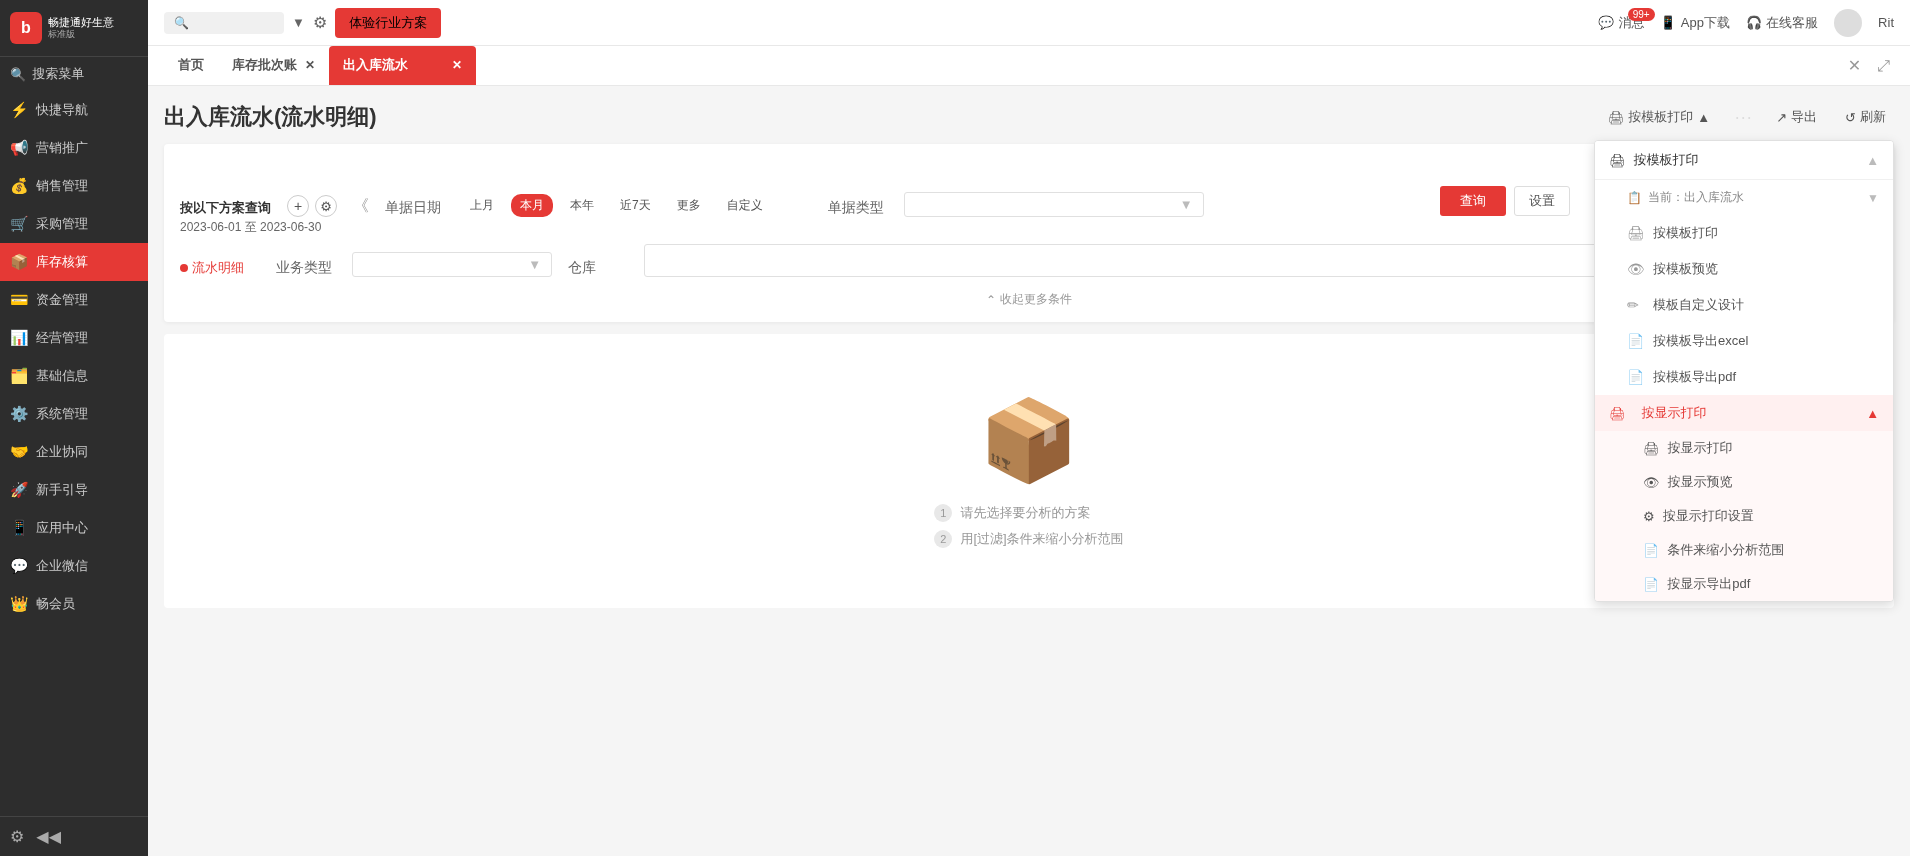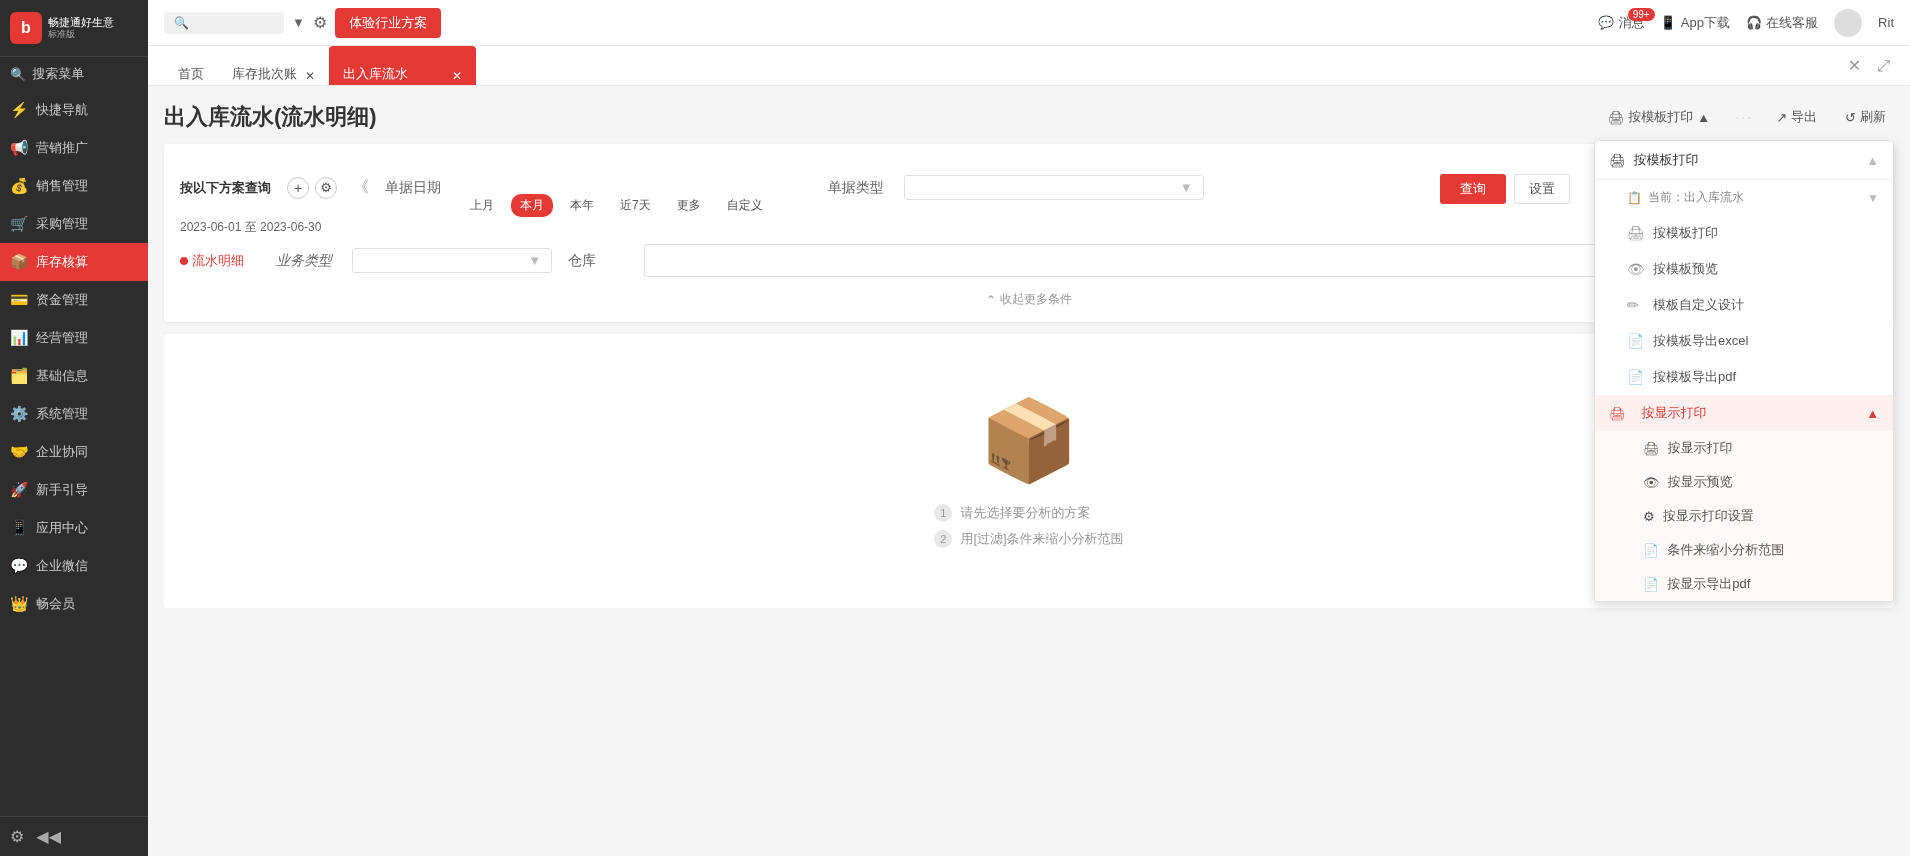--- a/index.html
+++ b/index.html
@@ -112,21 +112,21 @@
       color: #999;
       min-width: 120px;
       display: flex;
       align-items: center;
       gap: 4px;
     }
     .topbar-dropdown { color: #666; cursor: pointer; }
     .topbar-gear { color: #666; cursor: pointer; font-size: 16px; }
     .topbar-btn-industry {
       background: #e53935;
-      color: #ffffff;
+      color: #000000;
       border: none;
       padding: 6px 14px;
       border-radius: 4px;
       font-size: 13px;
       cursor: pointer;
     }
     .topbar-right {
       display: flex;
       align-items: center;
       gap: 16px;
@@ -173,27 +173,28 @@
       background: #fff;
       display: flex;
       align-items: stretch;
       border-bottom: 1px solid #e8e8e8;
       flex-shrink: 0;
       padding: 0 16px;
       gap: 0;
     }
     .tab {
       display: flex;
-      align-items: flex-end;
+      align-items: center;
       padding: 0 14px;
       font-size: 13px;
       color: #555;
       cursor: pointer;
       border-bottom: 2px solid transparent;
       gap: 4px;
+      font-weight: bold;
     }
     .tab.active {
       background: #e53935;
       color: #fff;
       border-radius: 4px 4px 0 0;
       gap: 40px;
     }
     .tab-close { font-size: 12px; color: inherit; margin-left: 4px; }
 
     
@@ -241,21 +242,21 @@
     
     .filter-area {
       background: #fff;
       border-radius: 4px;
       padding: 14px 16px;
       margin-bottom: 12px;
       box-shadow: 0 1px 4px rgba(0,0,0,0.06);
     }
     .filter-row {
       display: flex;
-      align-items: center;
+      align-items: flex-end;
       gap: 16px;
       margin-bottom: 10px;
     }
     .filter-label {
       color: #666;
       font-size: 14px;
       white-space: nowrap;
       min-width: 60px;
     }
     .filter-label-main {
@@ -769,21 +770,21 @@
           <span class="date-range">2023-06-01 至 2023-06-30</span>
         </div>
 
         <div class="filter-row">
 
           <div class="filter-type-tag" style="margin-right:8px;">
             <span class="dot"></span>
             <span>流水明细</span>
           </div>
 
-          <span class="filter-label" style="margin-left:8px;font-style:italic;">业务类型</span>
+          <span class="filter-label" style="margin-left:8px;">业务类型</span>
           <div class="filter-select">
             <span style="color:#bbb;flex:1;"></span>
             <span class="arrow">▼</span>
           </div>
 
           <span class="filter-label" style="margin-left:0;">仓库</span>
           <div style="flex:1;display:flex;align-items:center;">
             <div class="filter-select" style="min-width:300px;flex:1;">
               <span style="color:#bbb;flex:1;"></span>
               <span class="filter-more-btn">···</span>
@@ -792,21 +793,21 @@
         </div>
 
         <div class="filter-collapse-row">
           <div class="collapse-btn">
             <span>⌃</span>
             <span>收起更多条件</span>
           </div>
         </div>
       </div>
 
-      <div style="position:absolute;top:88px;right:340px;display:flex;gap:8px;align-items:flex-end;">
+      <div style="position:absolute;top:100px;right:340px;display:flex;gap:8px;align-items:flex-end;">
         <button class="query-btn">查询</button>
         <button class="settings-btn">设置</button>
       </div>
 
       <div class="empty-state">
         <div class="empty-icon">📦</div>
         <div class="empty-tips">
           <div class="empty-tip">
             <span class="tip-num">1</span>
             <span>请先选择要分析的方案</span>

